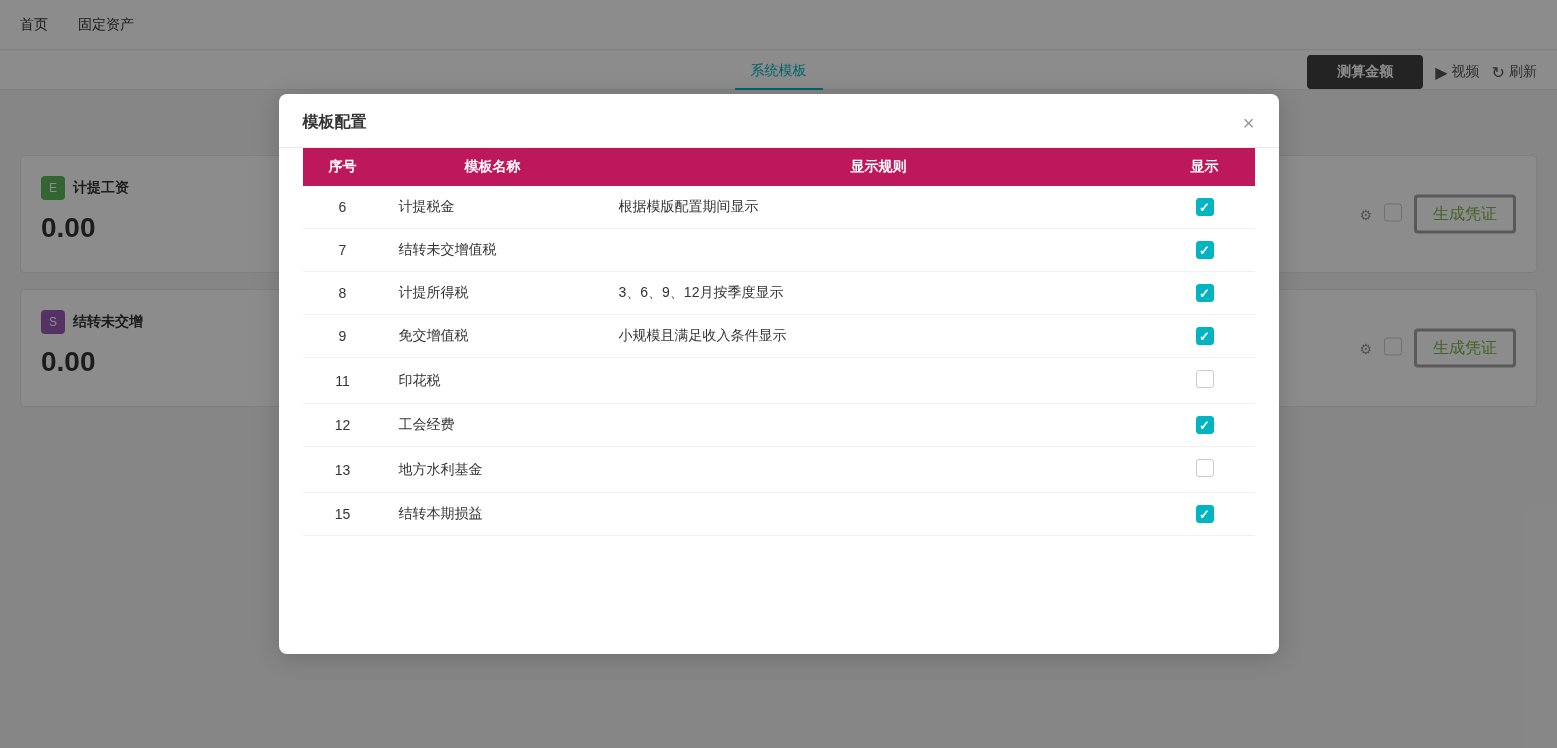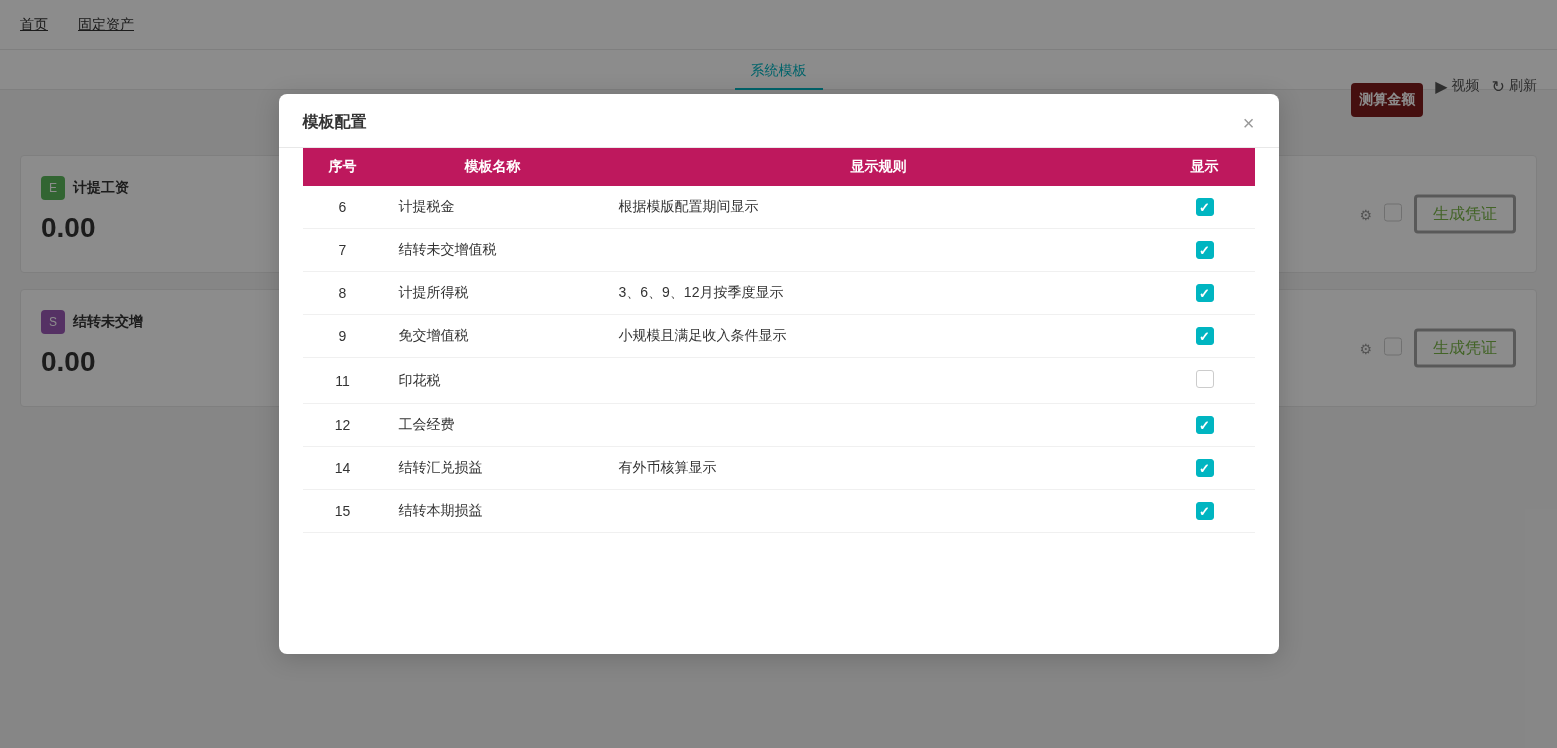--- a/index.html
+++ b/index.html
@@ -31,21 +31,20 @@
       padding: 0 20px;
       border-bottom: 1px solid #e8e8e8;
       position: absolute;
       top: 0; left: 0; right: 0;
     }
     .nav-item {
       margin-right: 30px;
       color: #333;
       font-size: 14px;
       cursor: pointer;
-      text-decoration: underline;
     }
 
     
     .tabs-bar {
       position: absolute;
       top: 50px;
       left: 0; right: 0;
       height: 40px;
       background: #fff;
       display: flex;
@@ -70,29 +69,28 @@
     
     .toolbar {
       position: absolute;
       top: 90px;
       right: 20px;
       display: flex;
       align-items: center;
       gap: 12px;
     }
     .btn-calc {
-      background: #7f1d1d;
+      background: #404040;
       color: #fff;
       border: none;
-      padding: 8px 8px;
+      padding: 8px 30px;
       border-radius: 4px;
       cursor: pointer;
       font-size: 14px;
       font-weight: bold;
-      margin-top: 28px;
     }
     .btn-video {
       color: #555;
       cursor: pointer;
       display: flex;
       align-items: center;
       gap: 4px;
       font-size: 14px;
       background: none;
       border: none;
@@ -488,24 +486,24 @@
               <td></td>
               <td style="text-align: center;"><div class="custom-checkbox" style="margin: 0px auto;"></div></td>
             </tr>
             <tr>
               <td>12</td>
               <td>工会经费</td>
               <td></td>
               <td style="text-align: center;"><div class="custom-checkbox checked" style="margin: 0px auto;"></div></td>
             </tr>
             <tr>
-              <td>14</td>
-              <td>结转汇兑损益</td>
-              <td>有外币核算显示</td>
-              <td style="text-align: center;"><div class="custom-checkbox checked" style="margin: 0px auto;"></div></td>
+              <td>13</td>
+              <td>地方水利基金</td>
+              <td></td>
+              <td style="text-align: center;"><div class="custom-checkbox" style="margin: 0px auto;"></div></td>
             </tr>
             <tr>
               <td>15</td>
               <td>结转本期损益</td>
               <td></td>
               <td style="text-align: center;"><div class="custom-checkbox checked" style="margin: 0px auto;"></div></td>
             </tr>
           </tbody>
       </table>
     </div>

